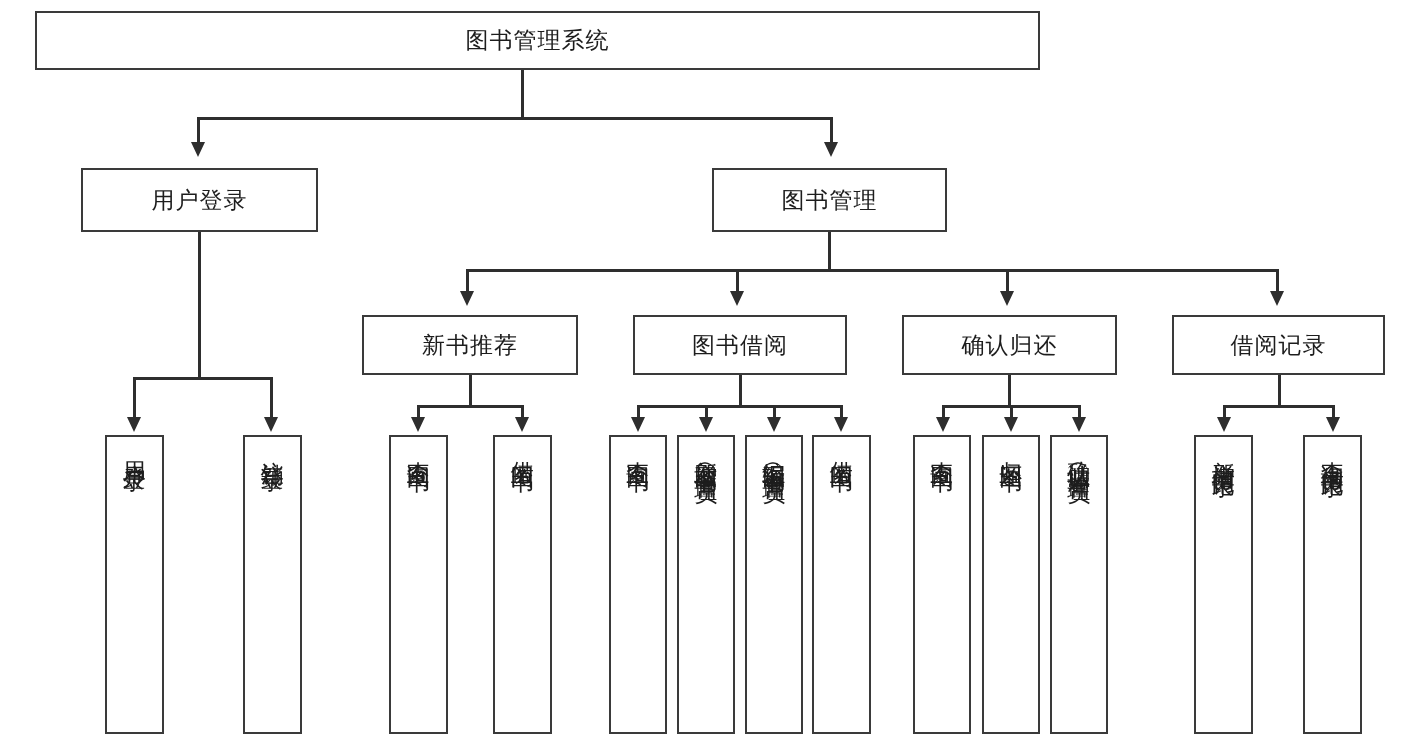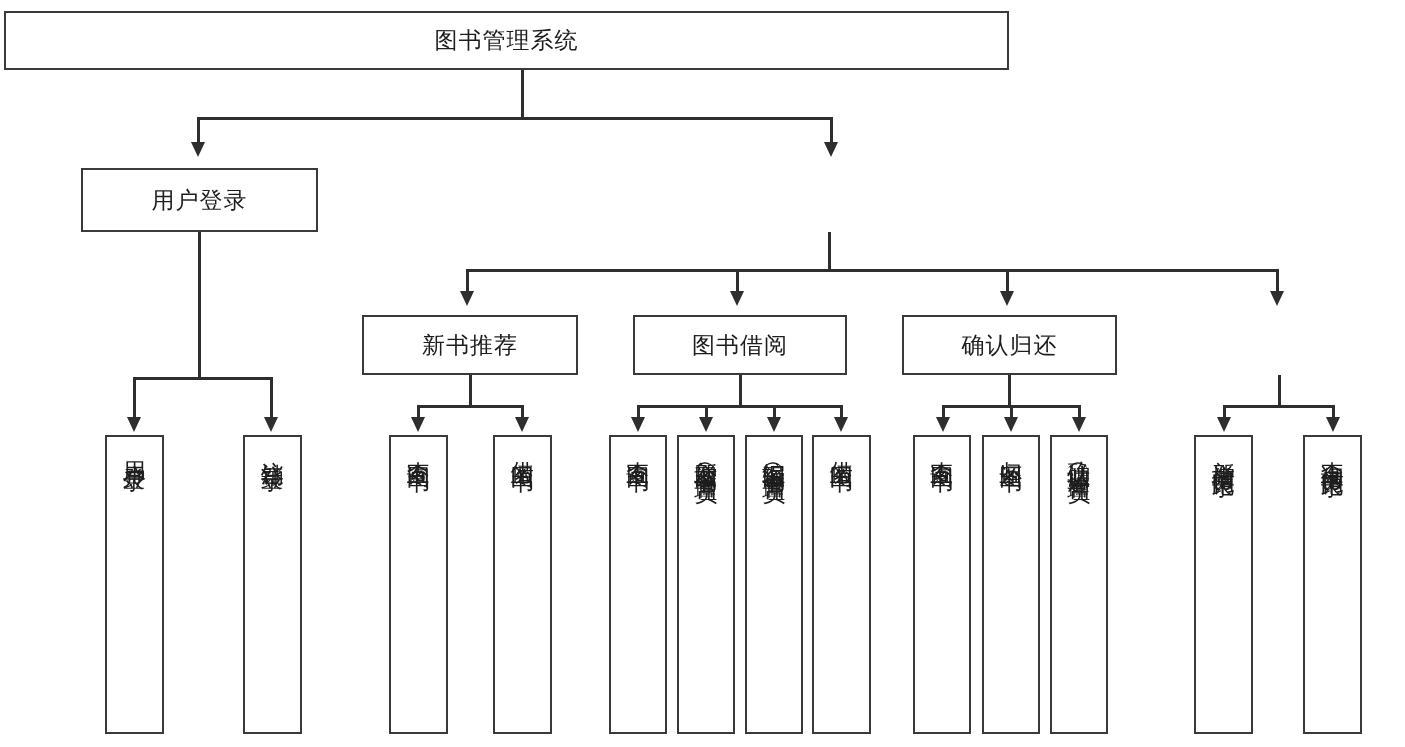--- a/index.html
+++ b/index.html
@@ -79,38 +79,41 @@
     color: #b9b9b9;
     white-space: nowrap;
     letter-spacing: 0.5px;
   }
 </style>
 </head>
 <body>
 
 <div id="canvas">
 
-  <div class="node h root" style="left:4px; top:11px; width:1005px; height:59px;">
+  <div class="node h root" style="left:35px; top:11px; width:1005px; height:59px;">
     <span class="label">图书管理系统</span>
   </div>
 
   <div class="vline" style="left:521px; top:70px; width:2.5px; height:48px;"></div>
 
   <div class="hline" style="left:197px; top:117px; width:635px; height:2.5px;"></div>
 
   <div class="vline" style="left:197px; top:117px; height:28px;"></div>
   <div class="arrow" style="left:191px; top:142px;"></div>
 
   <div class="vline" style="left:830px; top:117px; height:28px;"></div>
   <div class="arrow" style="left:824px; top:142px;"></div>
 
   <div class="node h" style="left:81px; top:168px; width:237px; height:64px;">
     <span class="label">用户登录</span>
   </div>
 
+  <div class="node h" style="left:712px; top:168px; width:235px; height:64px;">
+    <span class="label">图书管理</span>
+  </div>
 
   <div class="vline" style="left:198px; top:232px; height:147px;"></div>
   <div class="hline" style="left:133px; top:377px; width:137px;"></div>
   <div class="vline" style="left:133px; top:377px; height:42px;"></div>
   <div class="arrow" style="left:127px; top:417px;"></div>
   <div class="vline" style="left:270px; top:377px; height:42px;"></div>
   <div class="arrow" style="left:264px; top:417px;"></div>
 
   <div class="node v" style="left:105px; top:435px; width:59px; height:299px;">
     <span class="label">用户登录</span>
@@ -135,20 +138,23 @@
   <div class="arrow" style="left:1270px; top:291px;"></div>
 
   <div class="node h" style="left:633px; top:315px; width:214px; height:60px;">
     <span class="label">图书借阅</span>
   </div>
   <div class="node h" style="left:362px; top:315px; width:216px; height:60px;">
     <span class="label">新书推荐</span>
   </div>
   <div class="node h" style="left:902px; top:315px; width:215px; height:60px;">
     <span class="label">确认归还</span>
+  </div>
+  <div class="node h" style="left:1172px; top:315px; width:213px; height:60px;">
+    <span class="label">借阅记录</span>
   </div>
 
   <div class="vline" style="left:469px; top:375px; height:32px;"></div>
   <div class="hline" style="left:417px; top:405px; width:105px;"></div>
   <div class="vline" style="left:417px; top:405px; height:14px;"></div>
   <div class="arrow" style="left:411px; top:417px;"></div>
   <div class="vline" style="left:521px; top:405px; height:14px;"></div>
   <div class="arrow" style="left:515px; top:417px;"></div>
 
   <div class="node v" style="left:389px; top:435px; width:59px; height:299px;">

